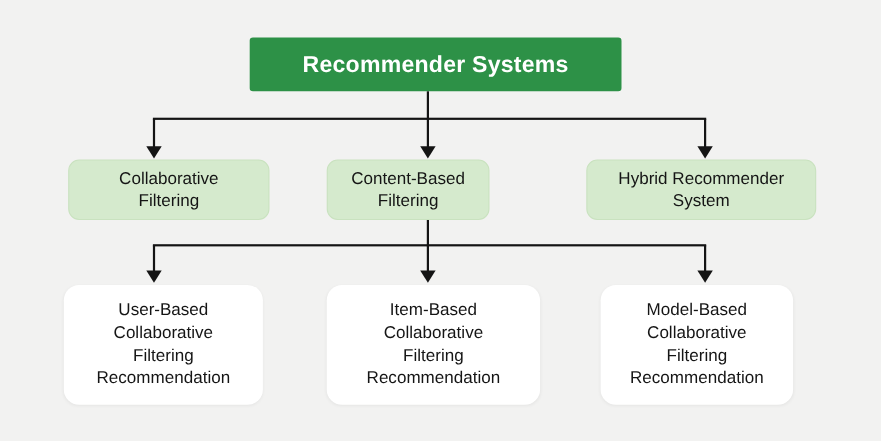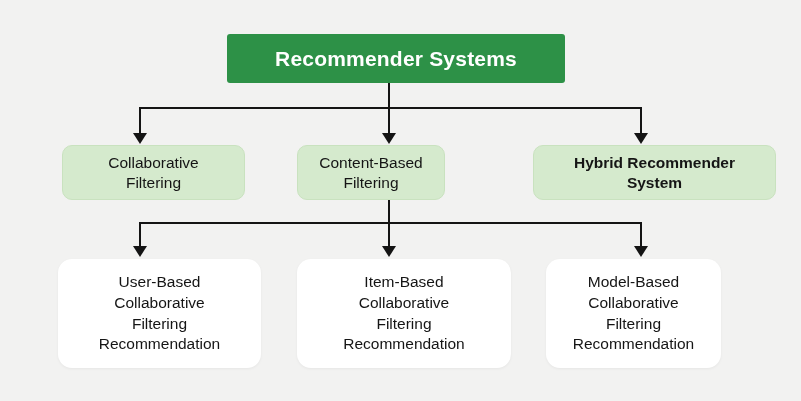--- a/index.html
+++ b/index.html
@@ -46,31 +46,31 @@
   .node-branch{
     background:var(--branch-bg);
     border:1px solid var(--branch-border);
     border-radius:10px;
     font-size:15.5px;
     line-height:1.28;
     top:145px; height:55px;
   }
   .branch-1{left:62px;  width:183px;}
   .branch-2{left:297px; width:148px;}
-  .branch-3{left:533px; width:243px;font-weight:bold;}
+  .branch-3{left:533px; width:209px;}
   .node-leaf{
     background:var(--leaf-bg);
     border-radius:14px;
     box-shadow:0 1px 3px rgba(0,0,0,.05);
     font-size:15.5px;
     line-height:1.35;
     top:259px; height:109px;
   }
-  .leaf-1{left:58px;  width:203px;}
-  .leaf-2{left:297px; width:214px;}
+  .leaf-1{left:58px;  width:181px;}
+  .leaf-2{left:297px; width:194px;}
   .leaf-3{left:546px; width:175px;}
 
   
   .vline,.hline{position:absolute;background:var(--line);}
   .vline{width:2.5px;}
   .hline{height:2.5px;}
   .arrowhead{
     position:absolute;
     width:0;height:0;
     border-left:7px solid transparent;

